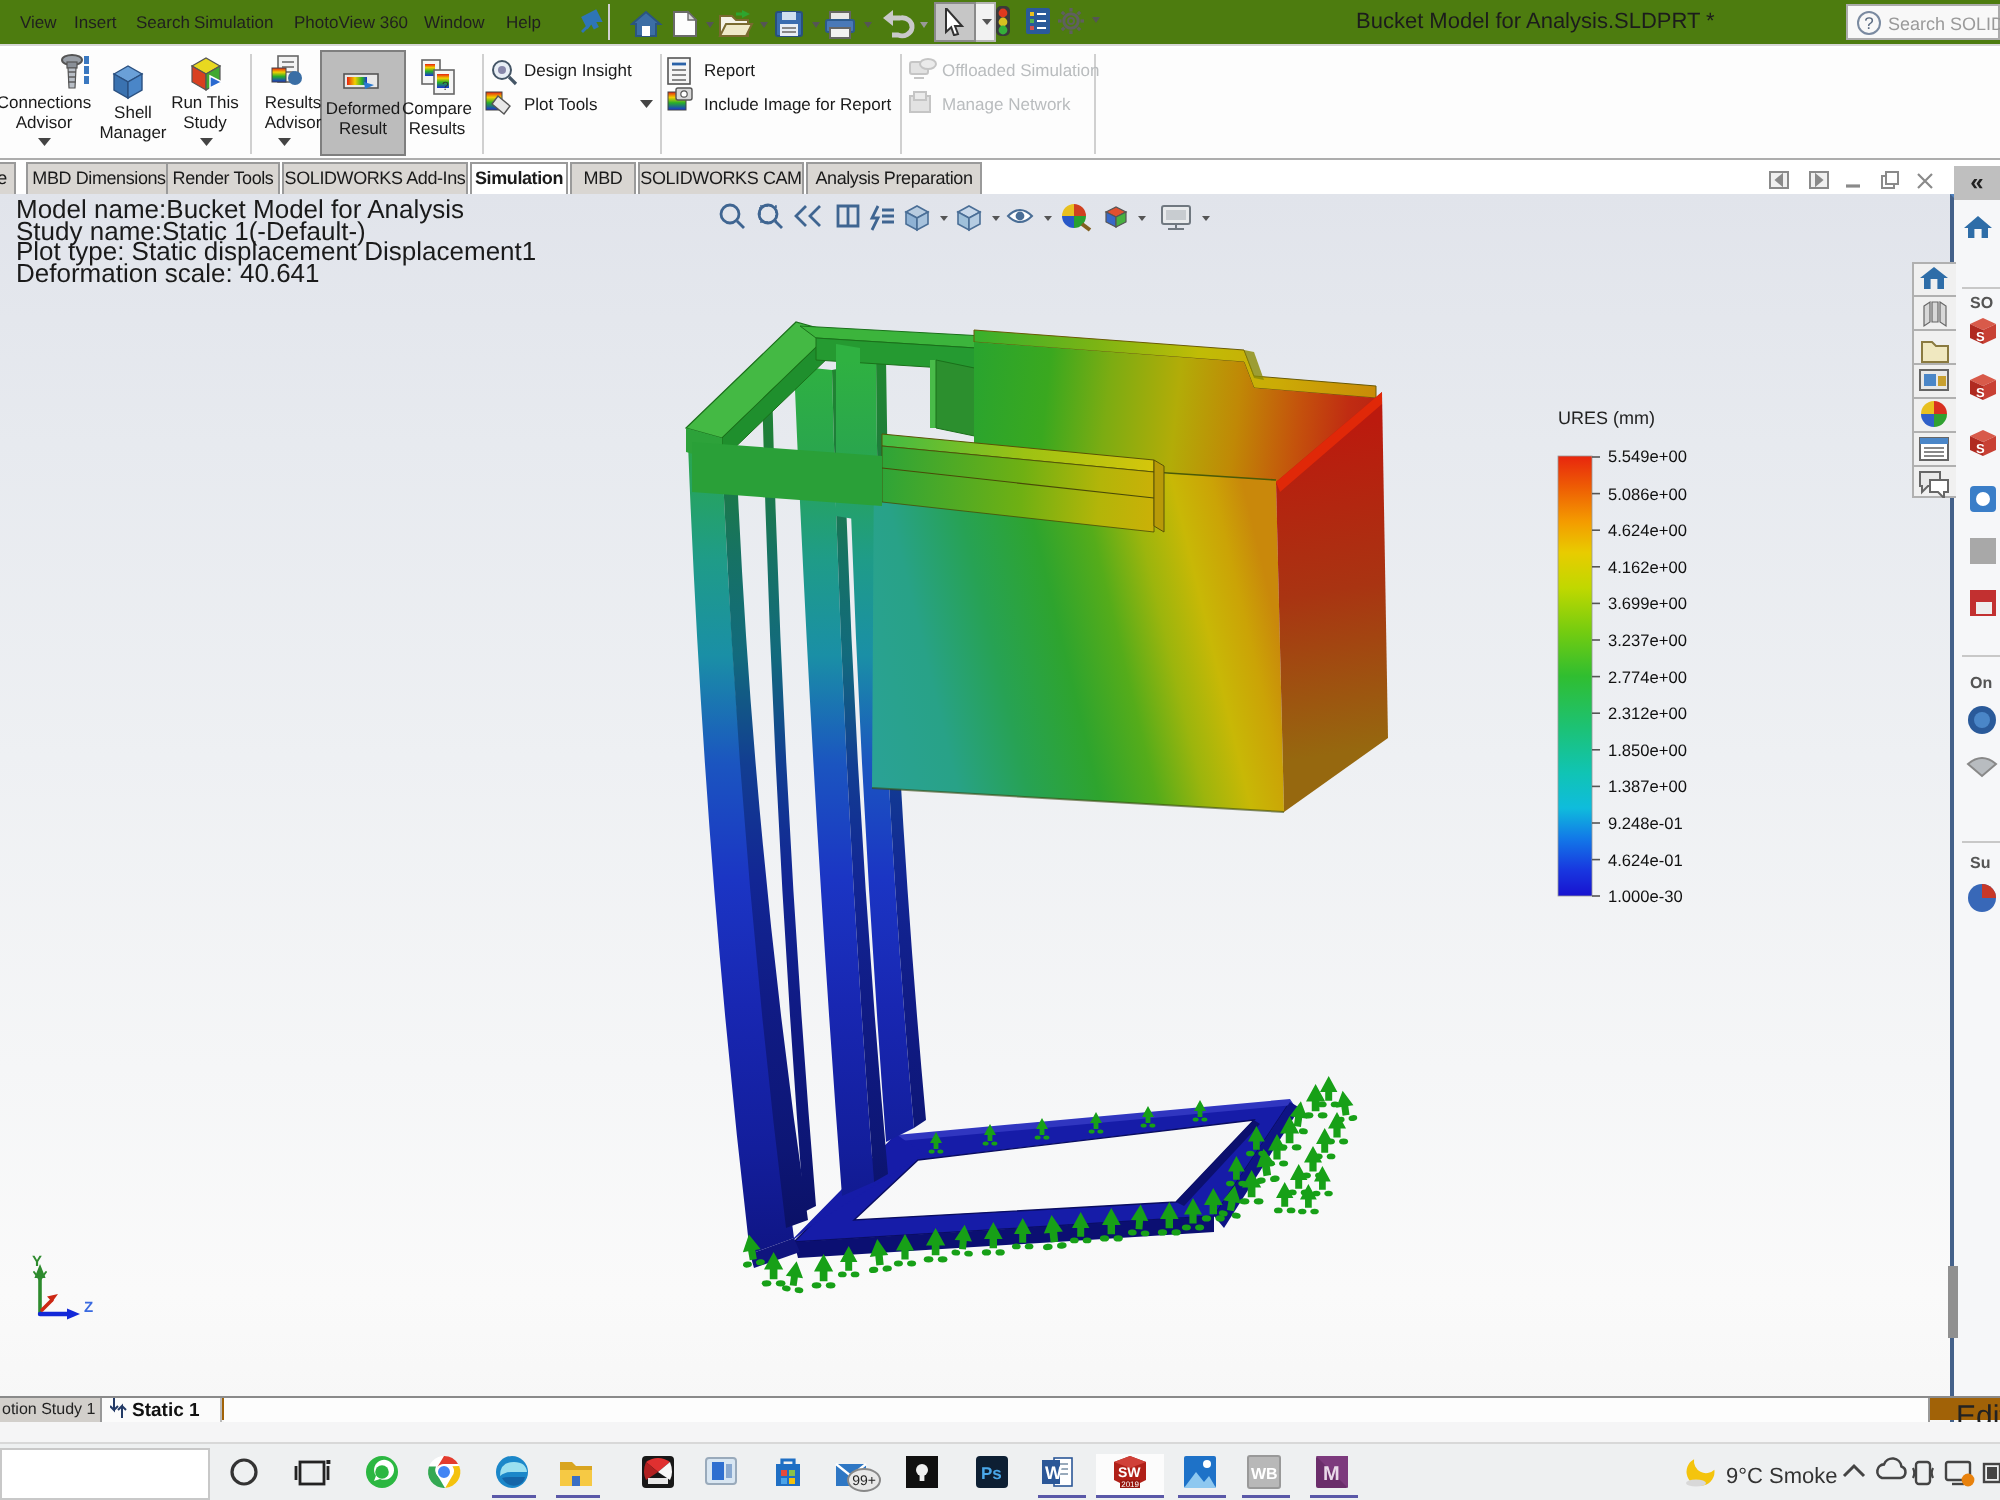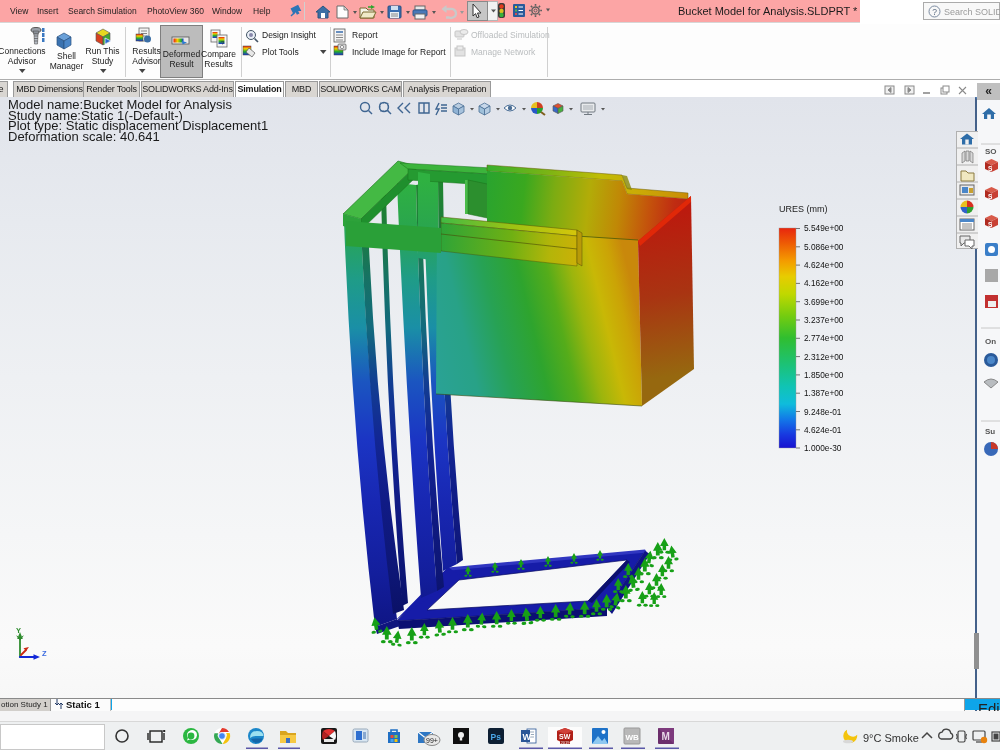--- a/index.html
+++ b/index.html
@@ -4,21 +4,21 @@
 html,body{width:1000px;height:750px;overflow:hidden}
 body{font-family:"Liberation Sans",sans-serif;position:relative;background:#fff;font-size:11px;color:#111}
 .abs{position:absolute}
 .mitem{position:absolute;top:6px;font-size:8.5px;color:#1f1f1f;letter-spacing:0}
 .rtxt{position:absolute;font-size:8.5px;line-height:10px;color:#1a1a1a;text-align:center;white-space:nowrap}
 .gray{color:#b9bcbe}
 .tab{position:absolute;top:0;height:16px;background:#d9d6d2;border:1px solid #9a9a9a;border-bottom:none;font-size:9px;color:#1a1a1a;text-align:center;line-height:15px;white-space:nowrap;overflow:hidden;letter-spacing:-.2px}
 .sep{position:absolute;width:1px;background:#d0d0d0}
 </style></head><body>
 
-<div class="abs" style="left:0;top:0;width:860px;height:23px;background:#fca5a5;border-bottom:1px solid #d7d7d7">
+<div class="abs" style="left:0;top:0;width:1000px;height:23px;background:#4d7c0f;border-bottom:1px solid #d7d7d7">
  <span class="mitem" style="left:10px">View</span>
  <span class="mitem" style="left:37px">Insert</span>
  <span class="mitem" style="left:68px">Search</span>
  <span class="mitem" style="left:97px">Simulation</span>
  <span class="mitem" style="left:147px">PhotoView 360</span>
  <span class="mitem" style="left:212px">Window</span>
  <span class="mitem" style="left:253px">Help</span>
  <svg class="abs" style="left:288px;top:3px" width="14" height="16" viewBox="0 0 14 16">
       <path d="M8 1 L13 6 L10 7 L12 9 L10 11 L8 9 L7 12 L2 7 Z" fill="#2e75b6" transform="rotate(18 7 8)"></path>
       <line x1="3" y1="13" x2="6" y2="10" stroke="#2e75b6" stroke-width="1.4"></line>
@@ -615,21 +615,21 @@
       </g>
   <g transform="translate(4,105)">
         <path d="M0 0 h10 v7 h-6 l-3 3 v-3 h-1 z" fill="#e8e8e8" stroke="#666"></path>
         <path d="M5 4 h9 v6 h-2 v3 l-3 -3 h-4 z" fill="#fff" stroke="#666"></path>
       </g>
  </svg>
 
  <div class="abs" style="left:977px;top:-14px;width:23px;height:17px;background:#bfbfbf;color:#222;font-weight:bold;text-align:center;line-height:16px;font-size:12px">«</div>
 </div>
 
-<div class="abs" style="left:0;top:698px;width:1000px;height:12px;background:#0ea5e9;border-top:1px solid #8a8a8a">
+<div class="abs" style="left:0;top:698px;width:1000px;height:12px;background:#a16207;border-top:1px solid #8a8a8a">
  <div class="abs" style="left:0;top:0;width:51px;height:12px;background:#d2cfcb;border-right:1px solid #999;font-size:8px;padding-left:1px;line-height:12px;color:#222">otion Study 1</div>
  <div class="abs" style="left:51px;top:0;width:60px;height:12px;background:#fbfbfb;border-right:1px solid #bbb;font-size:9.5px;font-weight:bold;line-height:12px;color:#111"><svg width="9" height="10" style="vertical-align:-1px;margin:0 2px 0 4px" viewBox="0 0 9 10">
         <path d="M2 0 v6 l-2 -2 M2 6 l2 -2 M6 10 v-6 l-2 2 M6 4 l2 2" stroke="#223a66" fill="none"></path>
       </svg>Static 1</div>
  <div class="abs" style="left:112px;top:0;width:853px;height:12px;background:#fdfdfd;border-right:1px solid #999"></div>
  <div class="abs" style="left:978px;top:1px;font-size:15px;color:#222">Edit</div>
 </div>
 <div class="abs" style="left:0;top:711px;width:1000px;height:10px;background:#f5f5f6"></div>
 
 <div class="abs" style="left:0;top:721px;width:1000px;height:29px;background:#eef0f1;border-top:1px solid #d8d8d8">

